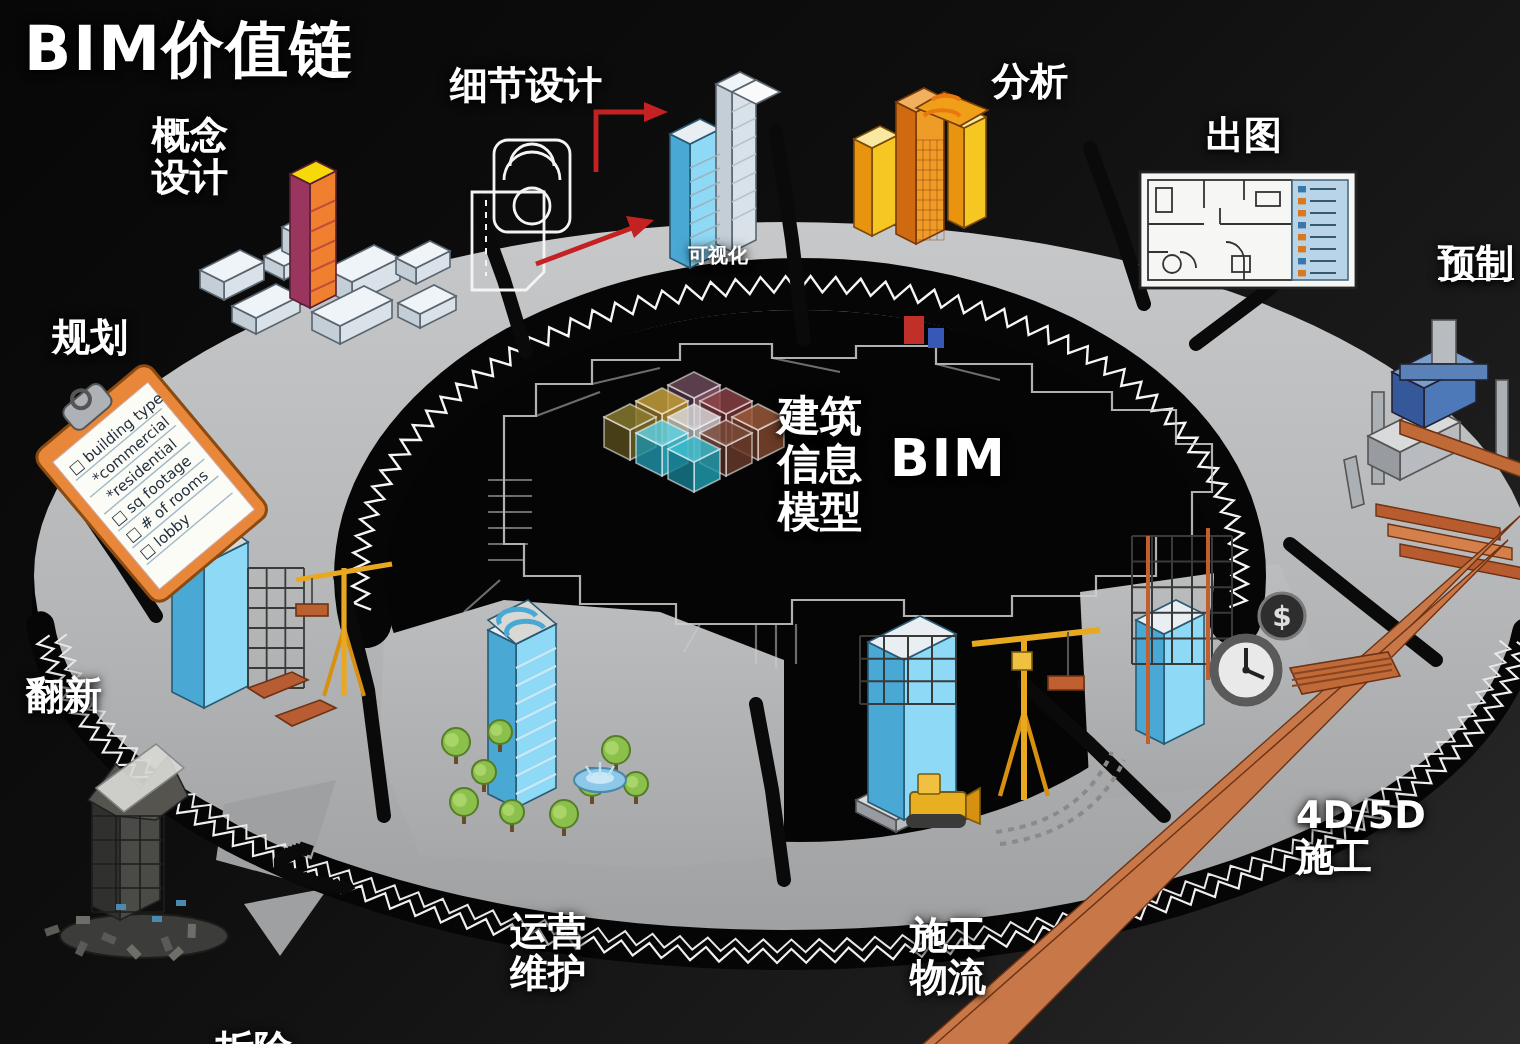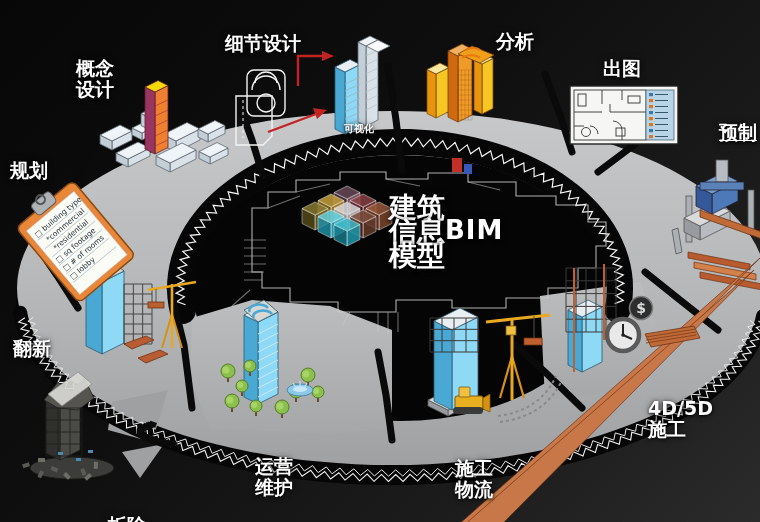--- a/index.html
+++ b/index.html
@@ -5,21 +5,21 @@
   html,body{margin:0;padding:0;background:#000;}
   #stage{position:relative;width:760px;height:522px;overflow:hidden;
          background:linear-gradient(135deg,#070707 0%,#0e0e0e 40%,#1c1c1c 75%,#2b2b2b 100%);
          font-family:"DejaVu Sans","Liberation Sans",sans-serif;}
   #scene{position:absolute;left:0;top:0;}
   .lbl{position:absolute;color:#fff;font-weight:bold;line-height:1.12;
        text-shadow:0 1px 3px rgba(0,0,0,.9),0 0 6px rgba(0,0,0,.6);white-space:nowrap;}
   .title{font-size:31px;letter-spacing:1px;}
   .s19{font-size:19px;}
   .s14{font-size:10px;font-weight:bold;}
-  .center-name{font-size:28px;line-height:24px;}
+  .center-name{font-size:21px;line-height:24px;}
   .bim{font-size:26px;letter-spacing:1px;}
 </style>
 </head>
 <body>
 
 <div id="stage">
 
 <svg id="scene" width="760" height="522" viewBox="0 0 760 522">
   <defs>
     <linearGradient id="grayGrad" x1="0" y1="0" x2="0" y2="1">
@@ -439,22 +439,23 @@
     <text x="641" y="313" text-anchor="middle" font-size="14" font-weight="bold" fill="#dddddd">$</text>
   </g>
   <g>
     <circle cx="623" cy="335" r="16" fill="#e9e9e9" stroke="#5a5a5a" stroke-width="4.5"></circle>
     <line x1="623" y1="335" x2="623" y2="324" stroke="#222" stroke-width="2"></line>
     <line x1="623" y1="335" x2="632" y2="339" stroke="#222" stroke-width="2"></line>
     <circle cx="623" cy="335" r="1.8" fill="#222"></circle>
   </g>
 </svg>
 
-
-<div class="lbl s19" style="left:10px;top:160px;">规划</div>
+<div class="lbl title" style="left:12px;top:8px;">BIM价值链</div>
+
+<div class="lbl s19" style="left:26px;top:160px;font-family:Liberation Mono, monospace;">规划</div>
 <div class="lbl s19" style="left:225px;top:33px;">细节设计</div>
 <div class="lbl s19" style="left:76px;top:58px;text-align:left;">
   <div>概念</div>
   <div>设计</div>
 </div>
 <div class="lbl s19" style="left:496px;top:31px;">分析</div>
 <div class="lbl s19" style="left:603px;top:58px;">出图</div>
 <div class="lbl s19" style="left:719px;top:122px;text-decoration:underline;">预制</div>
 <div class="lbl s19" style="left:648px;top:398px;">
   <div>4D/5D</div>

